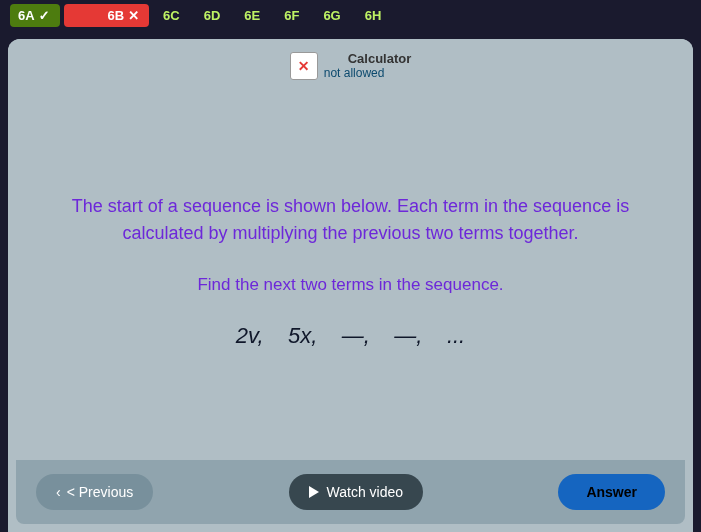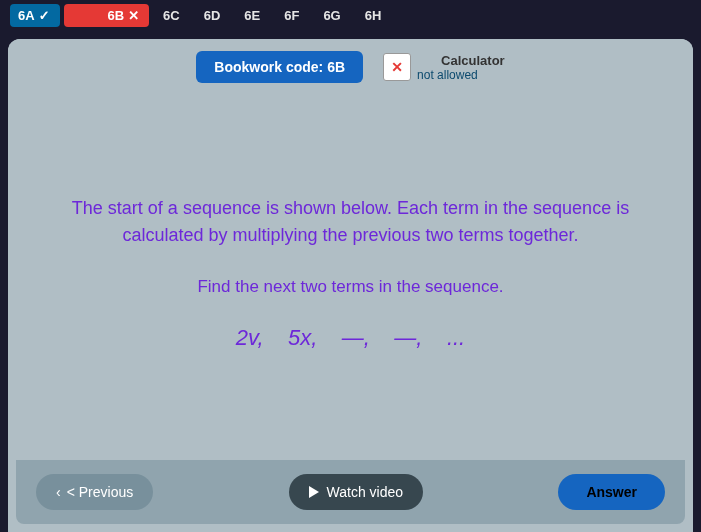--- a/index.html
+++ b/index.html
@@ -20,34 +20,34 @@
       font-size: 13px;
       font-weight: 600;
       color: #fff;
       cursor: pointer;
       display: flex;
       align-items: center;
       gap: 4px;
     }
 
     .nav-tab.active-green {
-      background: #0369a1;
+      background: #4d7c0f;
       color: #fff;
       padding-left: 8px;
     }
 
     .nav-tab.active-red {
       background: #e53935;
       color: #fff;
       padding-left: 44px;
     }
 
     .nav-tab.plain {
       background: transparent;
-      color: #e5e5e5;
+      color: #bef264;
     }
 
     .main-content {
       flex: 1;
       background: #b0bec5;
       border-radius: 12px 12px 0 0;
       margin: 8px 8px 0 8px;
       display: flex;
       flex-direction: column;
       padding: 0;
@@ -121,21 +121,21 @@
 
     .find-text {
       font-size: 17px;
       color: #6d28d9;
       text-align: center;
       margin-bottom: 28px;
     }
 
     .sequence-display {
       font-size: 22px;
-      color: #6d28d9;
+      color: #0f172a;
       text-align: right;
       font-style: italic;
       margin-bottom: 10px;
     }
 
     .bottom-bar {
       background: #90a4ae;
       padding: 14px 20px;
       display: flex;
       align-items: center;
@@ -230,21 +230,20 @@
     <span>6G</span>
   </div>
   <div class="nav-tab plain">
     <span>6H</span>
   </div>
 </div>
 
 <div class="main-content">
 
   <div class="bookwork-bar">
-    <div class="bookwork-badge">Bookwork code: 6B</div>
     <div class="calculator-badge">
       <div class="calc-icon">
         <span class="calc-x">✕</span>
       </div>
       <div>
         <div style="font-size:13px; font-weight:600;margin-left:24px;">Calculator</div>
         <div style="font-size:12px; color:#0c4a6e;">not allowed</div>
       </div>
     </div>
   </div>

